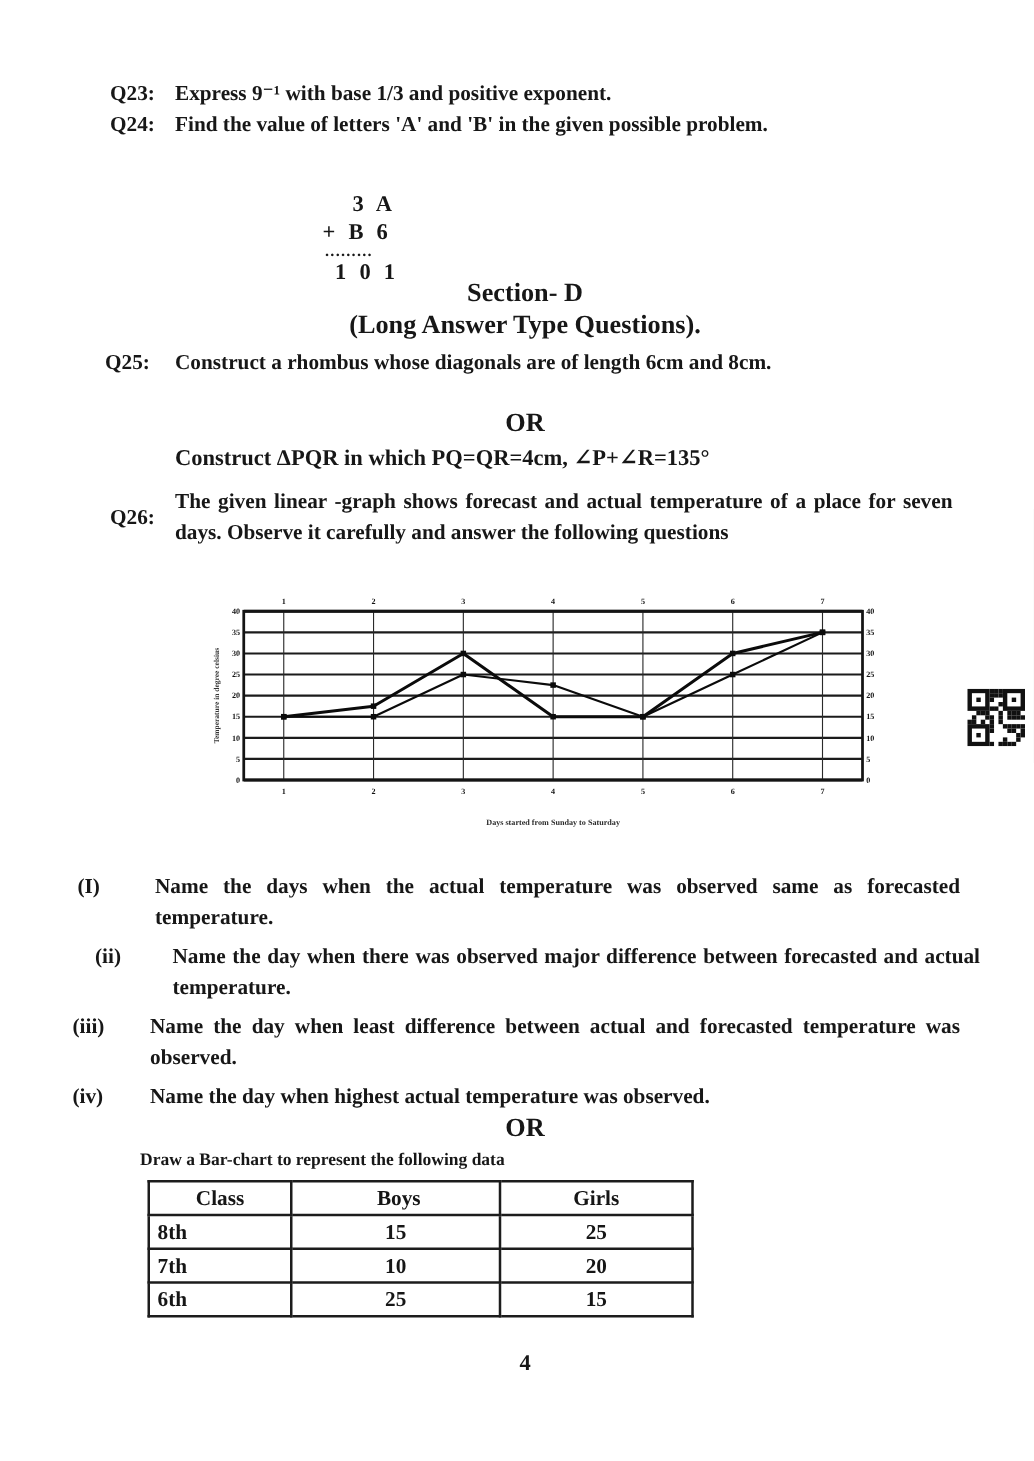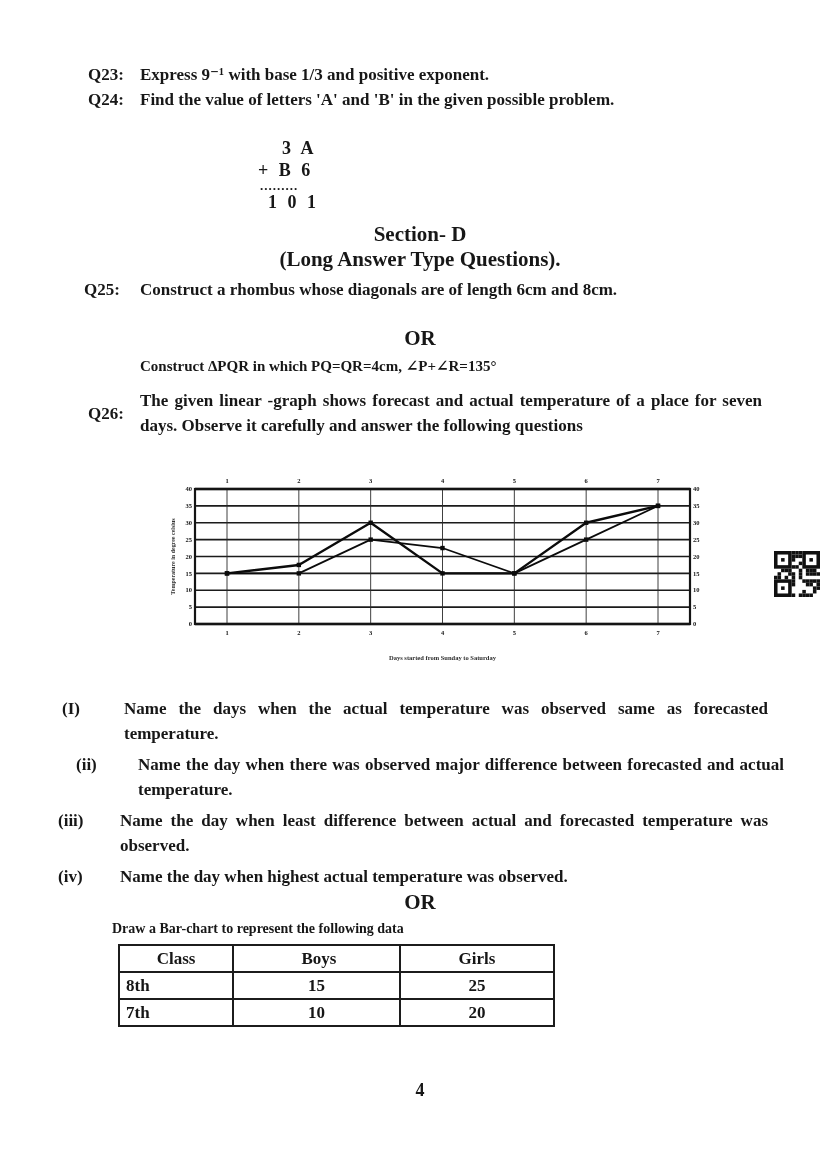--- a/index.html
+++ b/index.html
@@ -10,21 +10,21 @@
     color:#171717;font-weight:700;font-size:17px;line-height:25px;
     overflow:hidden;
   }
   .abs{position:absolute;}
   .qrow{position:absolute;display:flex;align-items:center;}
   .ql{flex:0 0 52px;}
   .qt{flex:1 1 auto;text-align:justify;}
   .subrow{position:absolute;display:flex;align-items:flex-start;}
   .subrow .ql{flex:0 0 62px;}
   .center-line{position:absolute;left:90px;width:660px;text-align:center;font-size:21px;}
-  .addition{position:absolute;left:258px;top:137px;font-size:18px;line-height:22px;letter-spacing:3px;}
+  .addition{position:absolute;left:258px;top:152px;font-size:18px;line-height:22px;letter-spacing:3px;}
   .add-l1{margin-left:24px;}
   .add-l2{margin-left:0;}
   .add-dots{margin-left:2px;font-size:13px;line-height:10px;letter-spacing:1px;}
   .add-res{margin-left:10px;}
   .chart-wrap{position:absolute;left:168px;top:472px;width:548px;height:192px;}
   .chart-wrap svg{width:548px;height:192px;display:block;}
   .qr{position:absolute;left:772px;top:551px;width:50px;height:46px;}
   .qr svg{width:50px;height:46px;display:block;}
   .dtable{
     position:absolute;left:118px;top:944px;border-collapse:collapse;
@@ -63,21 +63,21 @@
   <div class="center-line" style="top:222px">Section- D</div>
   <div class="center-line" style="top:247px">(Long Answer Type Questions).</div>
 
   <div class="qrow" style="top:277px;left:84px;width:676px">
     <span class="ql" style="flex:0 0 56px">Q25:</span>
     <span class="qt">Construct a rhombus whose diagonals are of length 6cm and 8cm.</span>
   </div>
 
   <div class="center-line" style="top:326px">OR</div>
 
-  <div class="abs" style="top:354px;left:140px;width:620px;font-size:15px">Construct ΔPQR in which PQ=QR=4cm, ∠P+∠R=135°</div>
+  <div class="abs" style="top:354px;left:140px;width:620px;font-size:18px">Construct ΔPQR in which PQ=QR=4cm, ∠P+∠R=135°</div>
 
   <div class="qrow" style="top:388px;left:88px;width:674px">
     <span class="ql">Q26:</span>
     <span class="qt">The given linear -graph shows forecast and actual temperature of a place for seven days. Observe it carefully and answer the following questions</span>
   </div>
 
   <div class="chart-wrap">
     <svg id="chart-svg" xmlns="http://www.w3.org/2000/svg" viewBox="0 0 548 192">
         <line x1="27" y1="152" x2="522" y2="152" stroke="#1b1b1b" stroke-width="2.4"></line>
         <text x="24" y="154.2" text-anchor="end" font-size="6.5" font-weight="bold" fill="#141414">0</text>
@@ -245,18 +245,23 @@
       <tr>
         <td class="left">8th</td>
         <td class="mid">15</td>
         <td class="mid">25</td>
       </tr>
       <tr>
         <td class="left">7th</td>
         <td class="mid">10</td>
         <td class="mid">20</td>
       </tr>
+      <tr>
+        <td class="left">6th</td>
+        <td class="mid">25</td>
+        <td class="mid">15</td>
+      </tr>
     </tbody>
   </table>
 
   <div class="pagenum">4</div>
 
 </div>
 
 </body></html>

